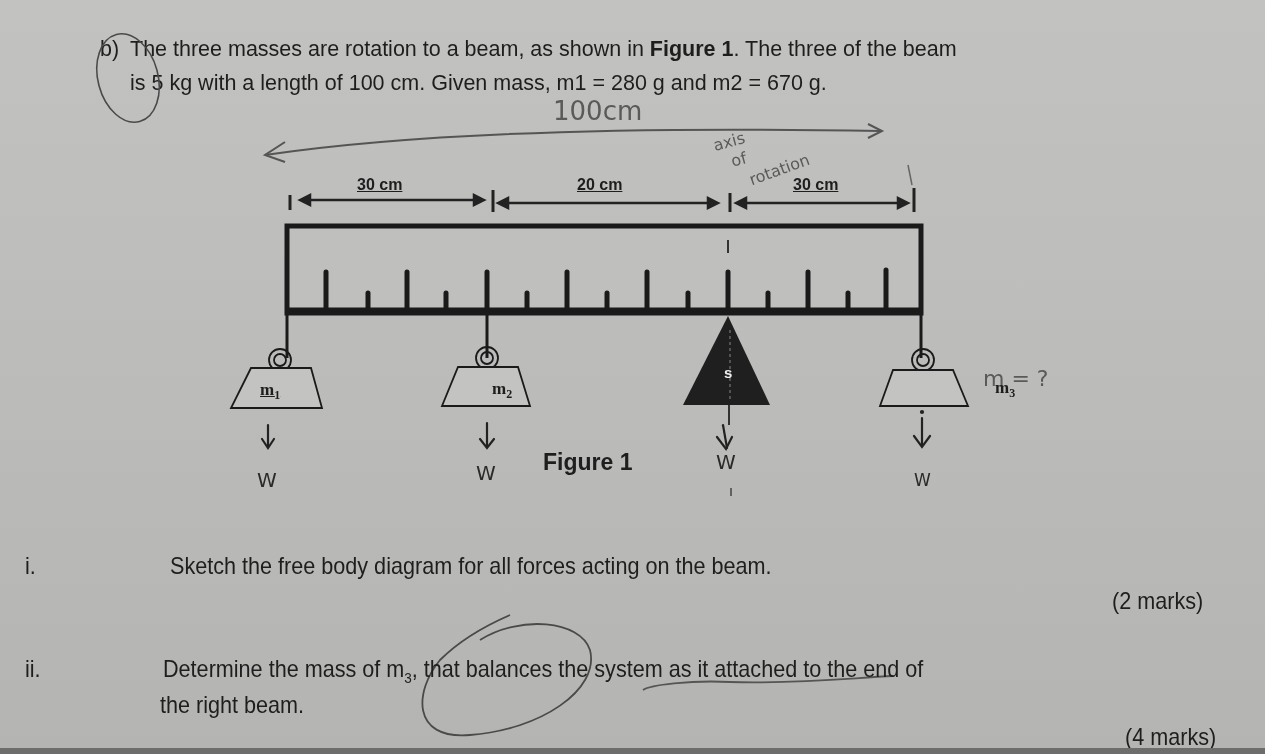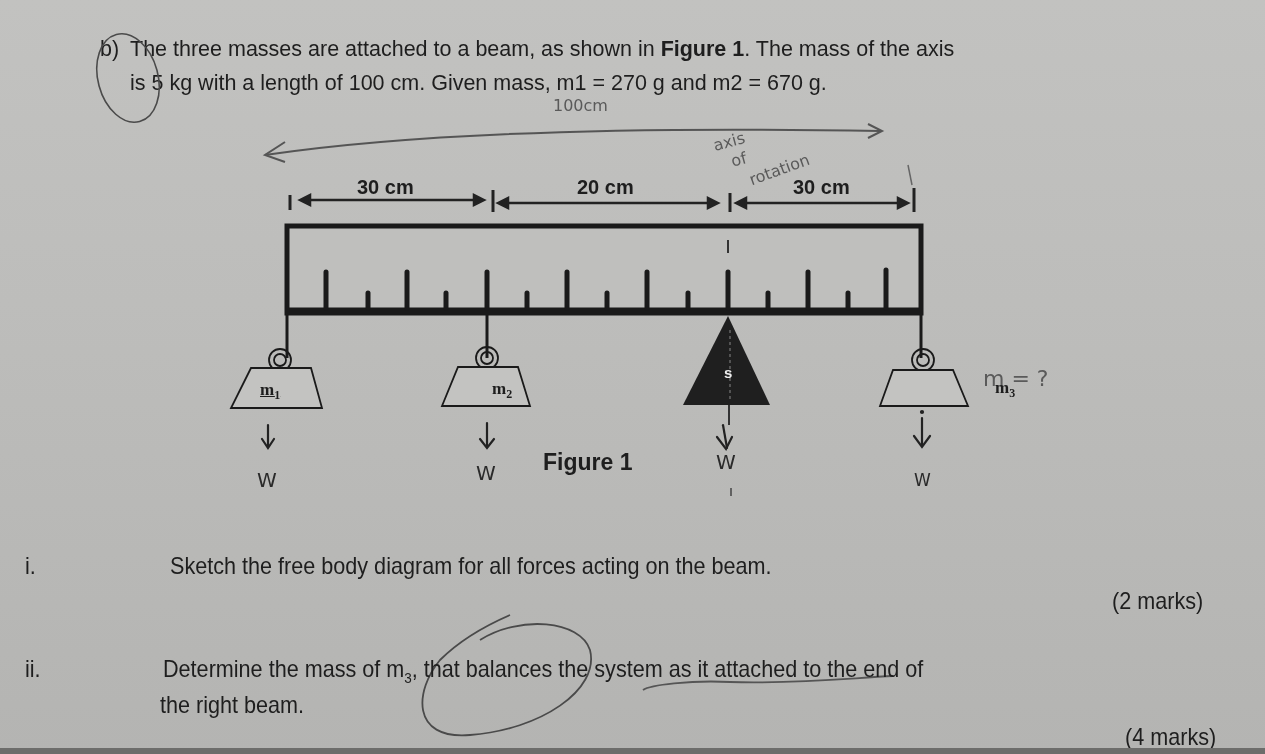--- a/index.html
+++ b/index.html
@@ -3,34 +3,34 @@
 <meta charset="utf-8">
 <style>
   html,body{margin:0;padding:0;}
   body{width:1265px;height:754px;overflow:hidden;background:#b9b9b7;position:relative;font-family:"Liberation Sans",sans-serif;color:#1e1e1e;}
   .paper{position:absolute;left:0;top:0;width:1265px;height:754px;
     background:linear-gradient(180deg,#c2c2c0 0%,#bdbdbb 40%,#b4b4b2 100%);}
   .bottom-edge{position:absolute;left:0;top:748px;width:1265px;height:6px;background:#6d6d6b;}
   .txt{position:absolute;white-space:nowrap;font-size:21.5px;line-height:26px;}
   .bold{font-weight:bold;}
   .hand{position:absolute;font-family:"DejaVu Sans",sans-serif;color:#5a5a5a;white-space:nowrap;}
-  .dim{position:absolute;font-weight:bold;font-size:20px;}
+  .dim{position:absolute;font-weight:bold;font-size:16px;text-decoration:underline;}
   .mass-label{position:absolute;font-family:"Liberation Serif",serif;font-size:17px;font-weight:bold;}
   .wlabel{position:absolute;font-family:"DejaVu Sans",sans-serif;font-size:20px;color:#2a2a2a;}
   svg{position:absolute;left:0;top:0;}
   .cond{font-family:"Liberation Sans",sans-serif;transform-origin:left top;transform:scaleX(0.9);}
 </style>
 </head>
 <body>
 
 <div class="paper"></div>
 
 <div class="txt" style="left:100px;top:36px;">b)</div>
-<div class="txt" style="left:130px;top:36px;"><span>The three masses are attached to a beam, as shown in </span><span class="bold">Figure 1</span><span>. The mass of the axis</span></div>
-<div class="txt" style="left:130px;top:70px;">is 5 kg with a length of 100 cm. Given mass, m1 = 270 g and m2 = 670 g.</div>
+<div class="txt" style="left:130px;top:36px;"><span>The three masses are rotation to a beam, as shown in </span><span class="bold">Figure 1</span><span>. The three of the beam</span></div>
+<div class="txt" style="left:130px;top:70px;">is 5 kg with a length of 100 cm. Given mass, m1 = 280 g and m2 = 670 g.</div>
 
 <svg width="1265" height="754">
 
   <ellipse cx="128" cy="78" rx="30" ry="45" fill="none" stroke="#4a4a4a" stroke-width="1.6" transform="rotate(-15 128 78)"></ellipse>
 
   <path d="M265,155 C400,135 600,126 880,131" fill="none" stroke="#555" stroke-width="2"></path>
   <path d="M285,142 L265,155 L285,162" fill="none" stroke="#555" stroke-width="2"></path>
   <path d="M868,124 L882,131 L868,138" fill="none" stroke="#555" stroke-width="2"></path>
 
   <g stroke="#222" stroke-width="3">
@@ -112,21 +112,21 @@
     <path d="M922,418 L922,446"></path>
       <path d="M914,436 L922,447 L930,436"></path>
     <circle cx="922" cy="412" r="1" fill="#222"></circle>
   </g>
 
   <path d="M480,640 C520,615 580,620 590,650 C600,690 540,730 470,735 C410,740 415,690 440,660 C455,645 480,628 510,615" fill="none" stroke="#4a4a4a" stroke-width="1.8"></path>
 
   <path d="M643,690 C650,685 690,680 730,682 C800,684 850,678 893,676" fill="none" stroke="#555" stroke-width="1.8"></path>
 </svg>
 
-<div class="hand" style="left:553px;top:96px;font-size:16px;">100cm</div>
+<div class="hand" style="left:553px;top:96px;font-size:26px;">100cm</div>
 <div class="hand" style="left:713px;top:132px;font-size:16px;transform:rotate(-15deg);">axis</div>
 <div class="hand" style="left:731px;top:150px;font-size:16px;transform:rotate(-15deg);">of</div>
 <div class="hand" style="left:748px;top:160px;font-size:16px;transform:rotate(-20deg);">rotation</div>
 <div class="hand" style="left:983px;top:366px;font-size:22px;">m = ?</div>
 
 <div class="dim" style="left:357px;top:176px;">30 cm</div>
 <div class="dim" style="left:577px;top:176px;">20 cm</div>
 <div class="dim" style="left:793px;top:176px;">30 cm</div>
 
 <div class="mass-label" style="left:260px;top:380px;text-decoration:underline;"><span>m</span><sub style="font-size:12px;">1</sub></div>

